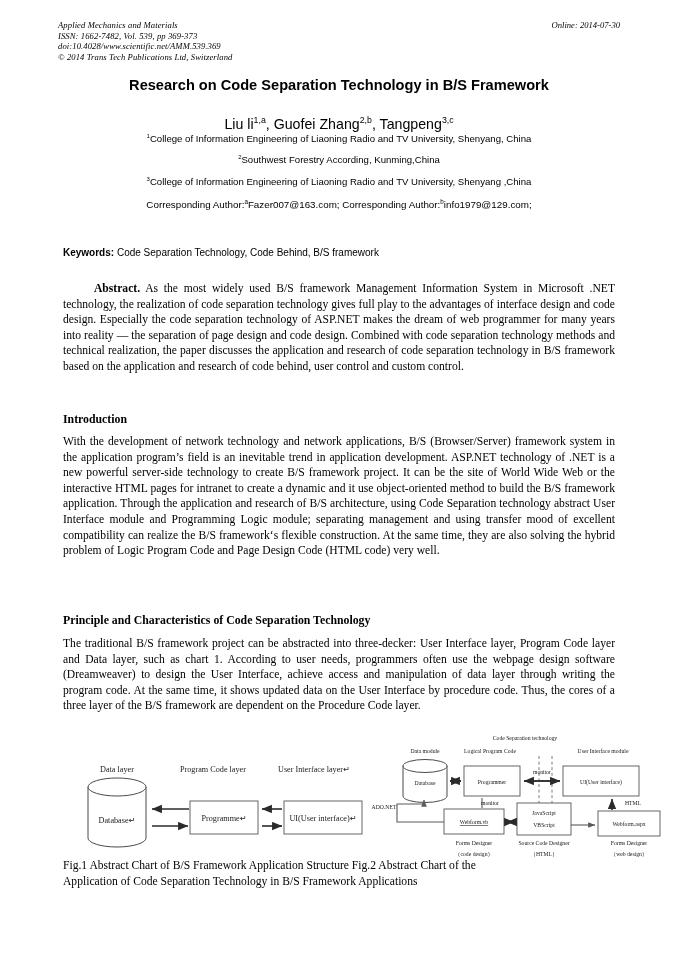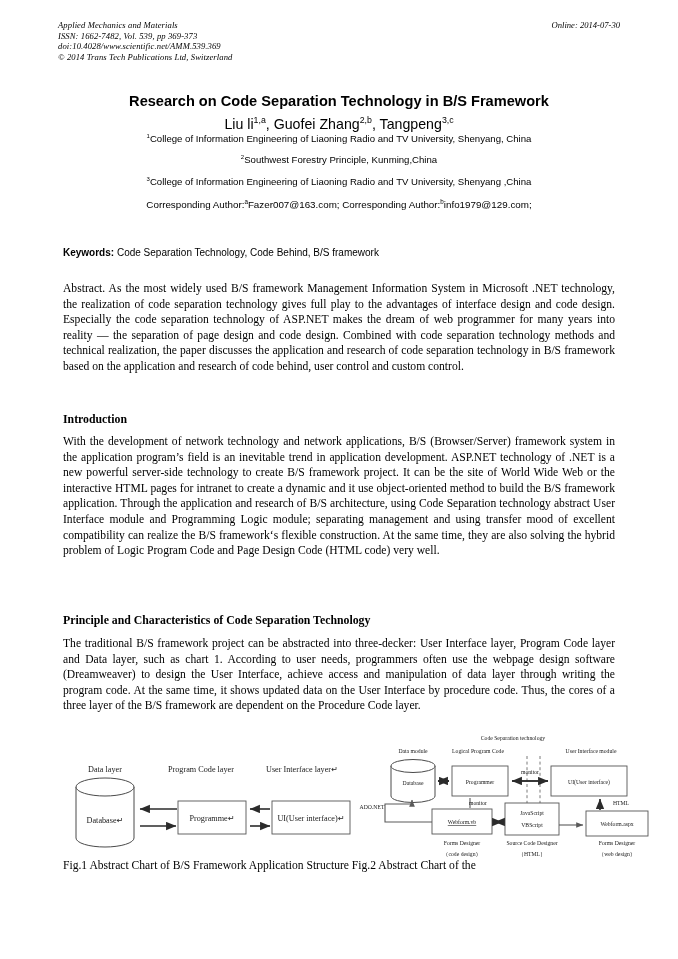--- a/index.html
+++ b/index.html
@@ -44,21 +44,21 @@
     font-style: italic;
     font-size: 8.6px;
     line-height: 10.6px;
   }
   .clear { clear: both; }
 
   
   .title {
     position: absolute;
     left: 40px;
-    top: 92px;
+    top: 76px;
     width: 598px;
     text-align: center;
     font-family: "Liberation Sans", sans-serif;
     font-weight: bold;
     font-size: 14.6px;
     line-height: 18px;
   }
   .authors {
     position: absolute;
     left: 40px;
@@ -116,39 +116,39 @@
   .para {
     position: absolute;
     left: 63px;
     width: 552px;
     font-family: "Liberation Serif", serif;
     font-size: 11.6px;
     line-height: 15.6px;
     text-align: justify;
     text-justify: inter-word;
   }
-  .para b { font-weight: normal; }
+  .para b { font-weight: bold; margin-left: 31px; }
   .abstract { top: 281px; }
   .sec-head {
     position: absolute;
     left: 63px;
     width: 552px;
     font-family: "Liberation Serif", serif;
     font-weight: bold;
     font-size: 11.8px;
   }
   .h-intro { top: 412px; }
   .p-intro { top: 434px; }
   .h-principle { top: 613px; }
   .p-principle { top: 636px; }
 
   
   .figures {
     position: absolute;
-    left: 0;
+    left: 12px;
     top: 730px;
     width: 578px;
     height: 130px;
   }
   .figcaption {
     position: absolute;
     left: 63px;
     top: 858px;
     width: 552px;
     text-align: left;
@@ -217,21 +217,21 @@
   <div class="title">Research on Code Separation Technology in B/S Framework</div>
 
   <div class="authors">
     <span>Liu li</span><sup>1,a</sup><span>, </span><span>Guofei Zhang</span><sup>2,b</sup><span>, </span><span>Tangpeng</span><sup>3,c</sup>
   </div>
 
   <div class="aff aff1">
     <sup>1</sup><span>College of Information Engineering of Liaoning Radio and TV University, Shenyang, China</span>
   </div>
   <div class="aff aff2">
-    <sup>2</sup><span>Southwest Forestry Principle, Kunming,China</span>
+    <sup>2</sup><span>Southwest Forestry According, Kunming,China</span>
   </div>
   <div class="aff aff3">
     <sup>3</sup><span>College of Information Engineering of Liaoning Radio and TV University, Shenyang ,China</span>
   </div>
 
   <div class="corr corr1">
     <span>Corresponding Author:</span><sup>a</sup><span>Fazer007@163.com; Corresponding Author:</span><sup>b</sup><span>info1979@129.com;</span>
   </div>
 
   <div class="keywords">
@@ -347,15 +347,16 @@
         <text class="dlabel-sm" x="532" y="126" text-anchor="middle">（HTML）</text>
 
         <text class="dlabel-sm" x="617" y="115" text-anchor="middle">Forms Designer</text>
         <text class="dlabel-sm" x="617" y="126" text-anchor="middle">（web design）</text>
       </g>
     </svg>
   </div>
 
   <div class="figcaption">
     <div>Fig.1 Abstract Chart of B/S Framework Application Structure Fig.2 Abstract Chart of the</div>
+    <div>Application of Code Separation Technology in B/S Framework Applications</div>
   </div>
 
 </div>
 
 </body></html>

